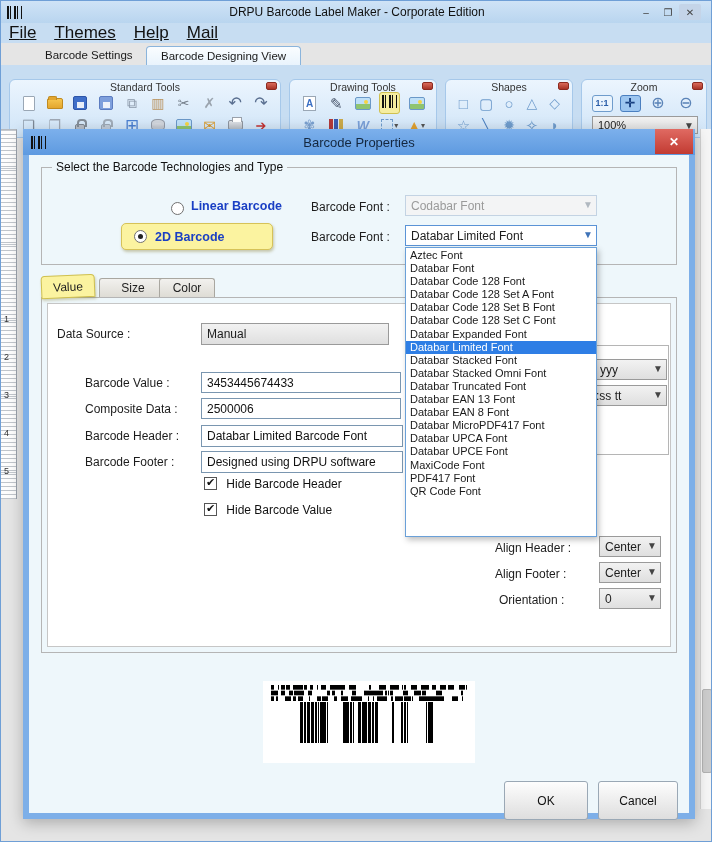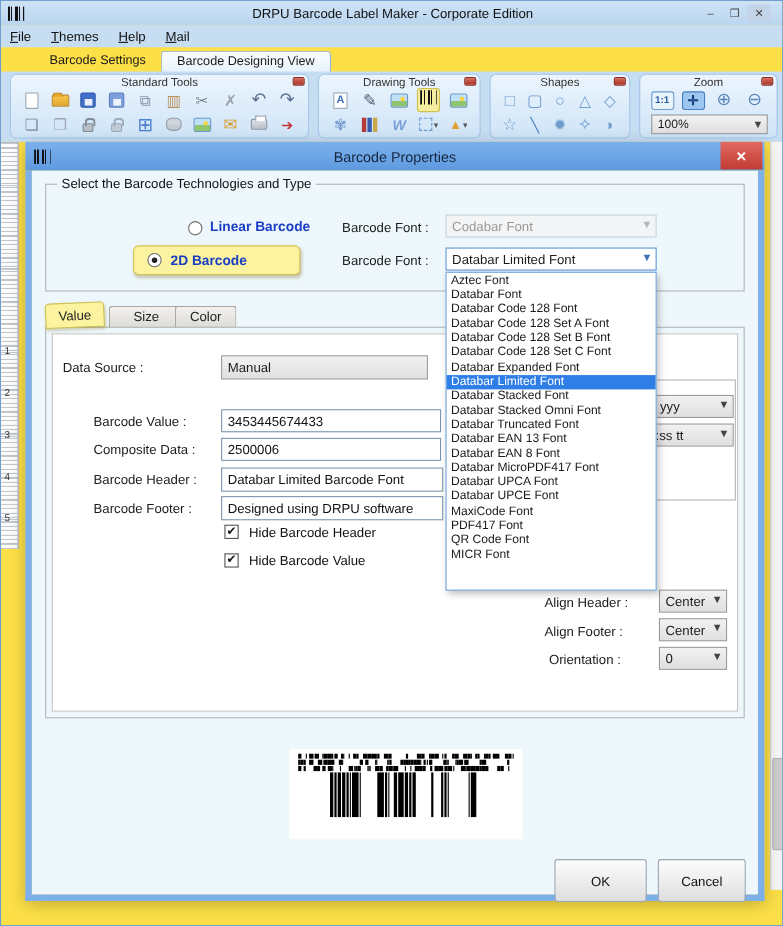--- a/index.html
+++ b/index.html
@@ -1,42 +1,42 @@
 <!DOCTYPE html>
 <html><head>
 <meta charset="utf-8">
 <style>
   * { margin:0; padding:0; box-sizing:border-box; }
   html,body { background:#9aa7b2; }
   body { font-family:"Liberation Sans", sans-serif; }
   #screen { position:relative; width:712px; height:842px; overflow:hidden;
-            background:#fde047; border:1px solid #6f9fd6; }
+            background:#e5e5e5; border:1px solid #6f9fd6; }
   .abs { position:absolute; }
   .t { color:#1c1c1c; font-size:12px; white-space:nowrap; }
 
   
   .titlebar { left:0; top:0; width:712px; height:22px;
     background:linear-gradient(#cfe3f6,#b9d5ef); display:flex; align-items:center; }
   .win-title { position:absolute; left:0; right:0; text-align:center; font-size:12px; color:#111; }
   .win-btn { width:22px; height:16px; display:flex; align-items:center; justify-content:center;
     font-size:10px; color:#444; border-radius:2px; }
   .win-btn.close { background:#c4d4e8; }
   .menubar { left:0; top:22px; width:712px; height:20px; display:flex; align-items:center;
     background:#c7ddf2; gap:18px; padding-left:8px; }
-  .menu-item { font-size:12px; color:#111; }
+  .menu-item { font-size:17px; color:#111;text-decoration:underline; }
   .menu-item u { text-decoration:underline; }
   .tabrow { left:0; top:42px; width:712px; height:22px; }
   .apptab { position:absolute; top:3px; height:21px; line-height:19px; font-size:11.5px;
     padding:0 14px; color:#1a1a1a; }
   .apptab.active { background:linear-gradient(#fafdff,#e7f2fc); border:1px solid #8ab4dc;
     border-bottom:none; border-radius:4px 4px 0 0; }
 
   
   .toolbar { left:0; top:64px; width:712px; height:64px; background:#c7ddf2; }
-  .tgroup { position:absolute; top:2px; height:59px;
+  .tgroup { position:absolute; top:14px; height:59px;
     background:linear-gradient(#ecf5fe,#cfe4f7); border:1px solid #a6c8ea; border-radius:6px; }
   .tgroup .gtitle { position:absolute; top:1px; left:0; right:0; text-align:center;
     font-size:10.5px; color:#333; }
   .corner-btn { position:absolute; top:2px; right:3px; width:11px; height:8px;
     background:linear-gradient(#d96a5a,#a83326); border:1px solid #8c2a20; border-radius:2px; }
   .icon-row { position:absolute; left:6px; right:6px; display:flex; align-items:center; }
   .icon-cell { flex:1; display:flex; align-items:center; justify-content:center; height:20px; }
   .g { display:inline-block; line-height:1; font-size:14px; }
   .hl-ic { background:#f5eda0; border:1px solid #cfc050; border-radius:3px; padding:1px 2px; }
 
@@ -414,21 +414,20 @@
         <div class="dl-item">Databar Stacked Omni Font</div>
         <div class="dl-item">Databar Truncated Font</div>
         <div class="dl-item">Databar EAN 13 Font</div>
         <div class="dl-item">Databar EAN 8 Font</div>
         <div class="dl-item">Databar MicroPDF417 Font</div>
         <div class="dl-item">Databar UPCA Font</div>
         <div class="dl-item">Databar UPCE Font</div>
         <div class="dl-item">MaxiCode Font</div>
         <div class="dl-item">PDF417 Font</div>
         <div class="dl-item">QR Code Font</div>
-        <div class="dl-item">MICR Font</div>
       </div>
 
     
     <div class="vtab active" style="left:18px;top:146px;width:54px;height:23px;line-height:22px">Value</div>
     <div class="vtab idle" style="left:76px;top:149px;width:68px;height:20px;line-height:19px">Size</div>
     <div class="vtab idle" style="left:136px;top:149px;width:56px;height:20px;line-height:19px">Color</div>
 
     
     <div class="groupbox" style="left:18px;top:168px;width:636px;height:356px"></div>
     <div class="inner-panel" style="left:24px;top:174px;width:624px;height:344px"></div>

